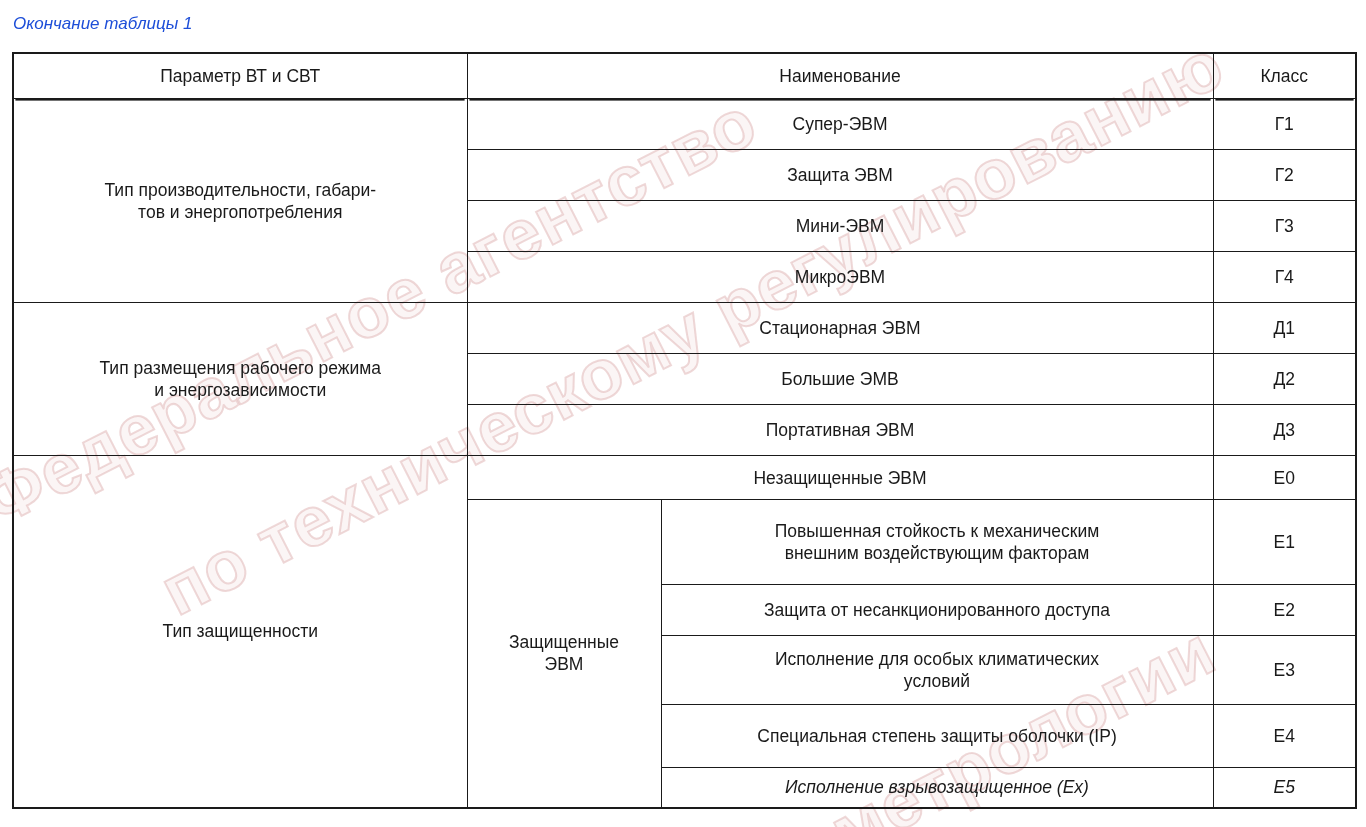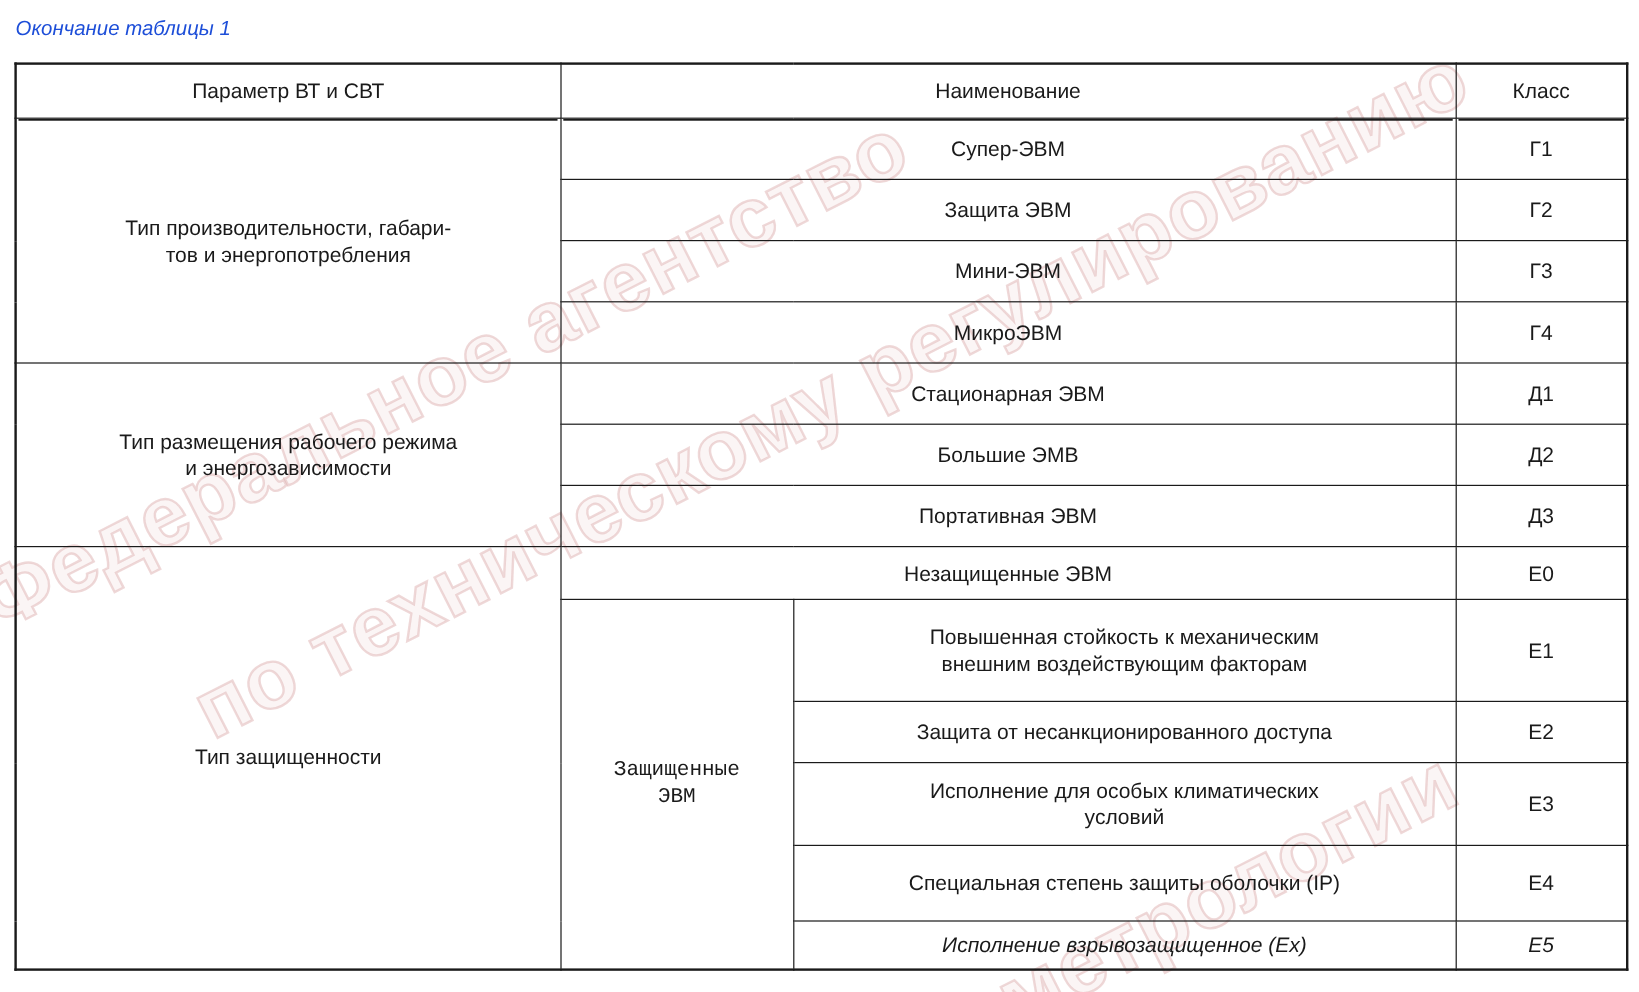--- a/index.html
+++ b/index.html
@@ -118,21 +118,20 @@
   .col-name  { width: 552px; }
   .col-class { width: 143px; }
 
   .group-cell {
     font-size: 17.5px;
     line-height: 25px;
   }
   .sub-cell {
     font-size: 17.5px;
     line-height: 25px;
-    font-family: Liberation Mono, monospace;
   }
   .name-cell {
     font-size: 17.5px;
     line-height: 25px;
   }
 </style>
 </head>
 <body>
 
 <div id="watermark-layer">

